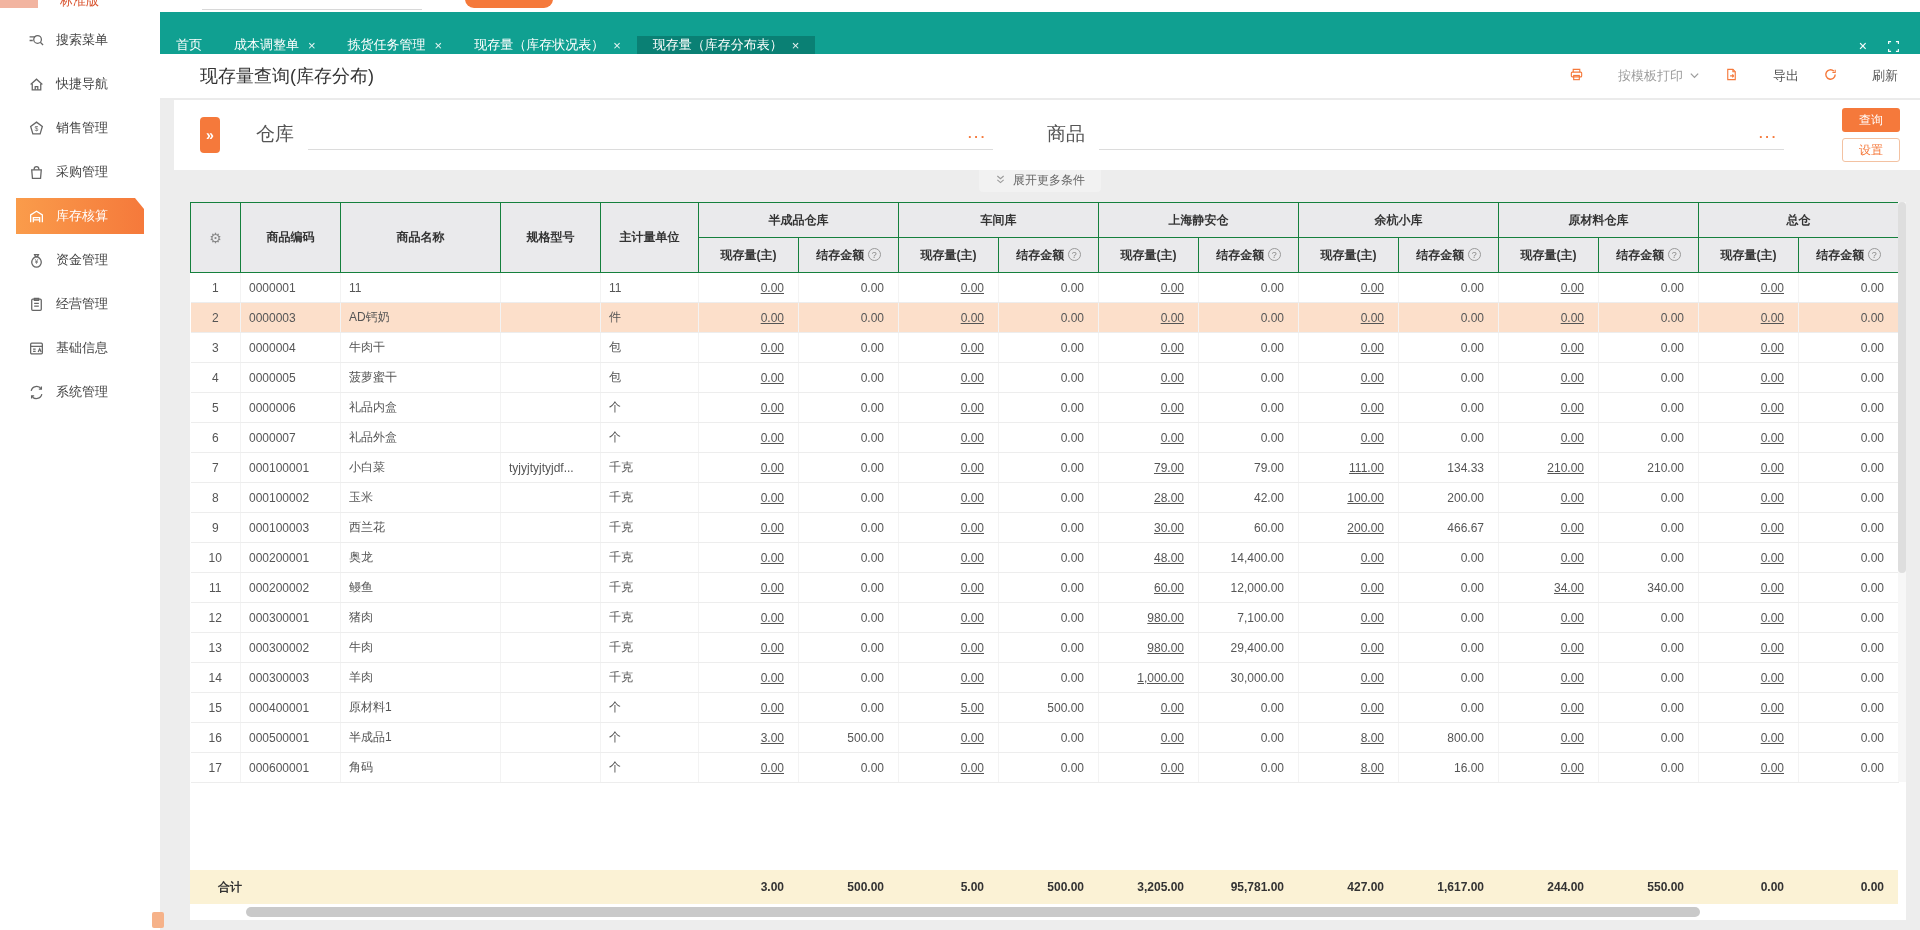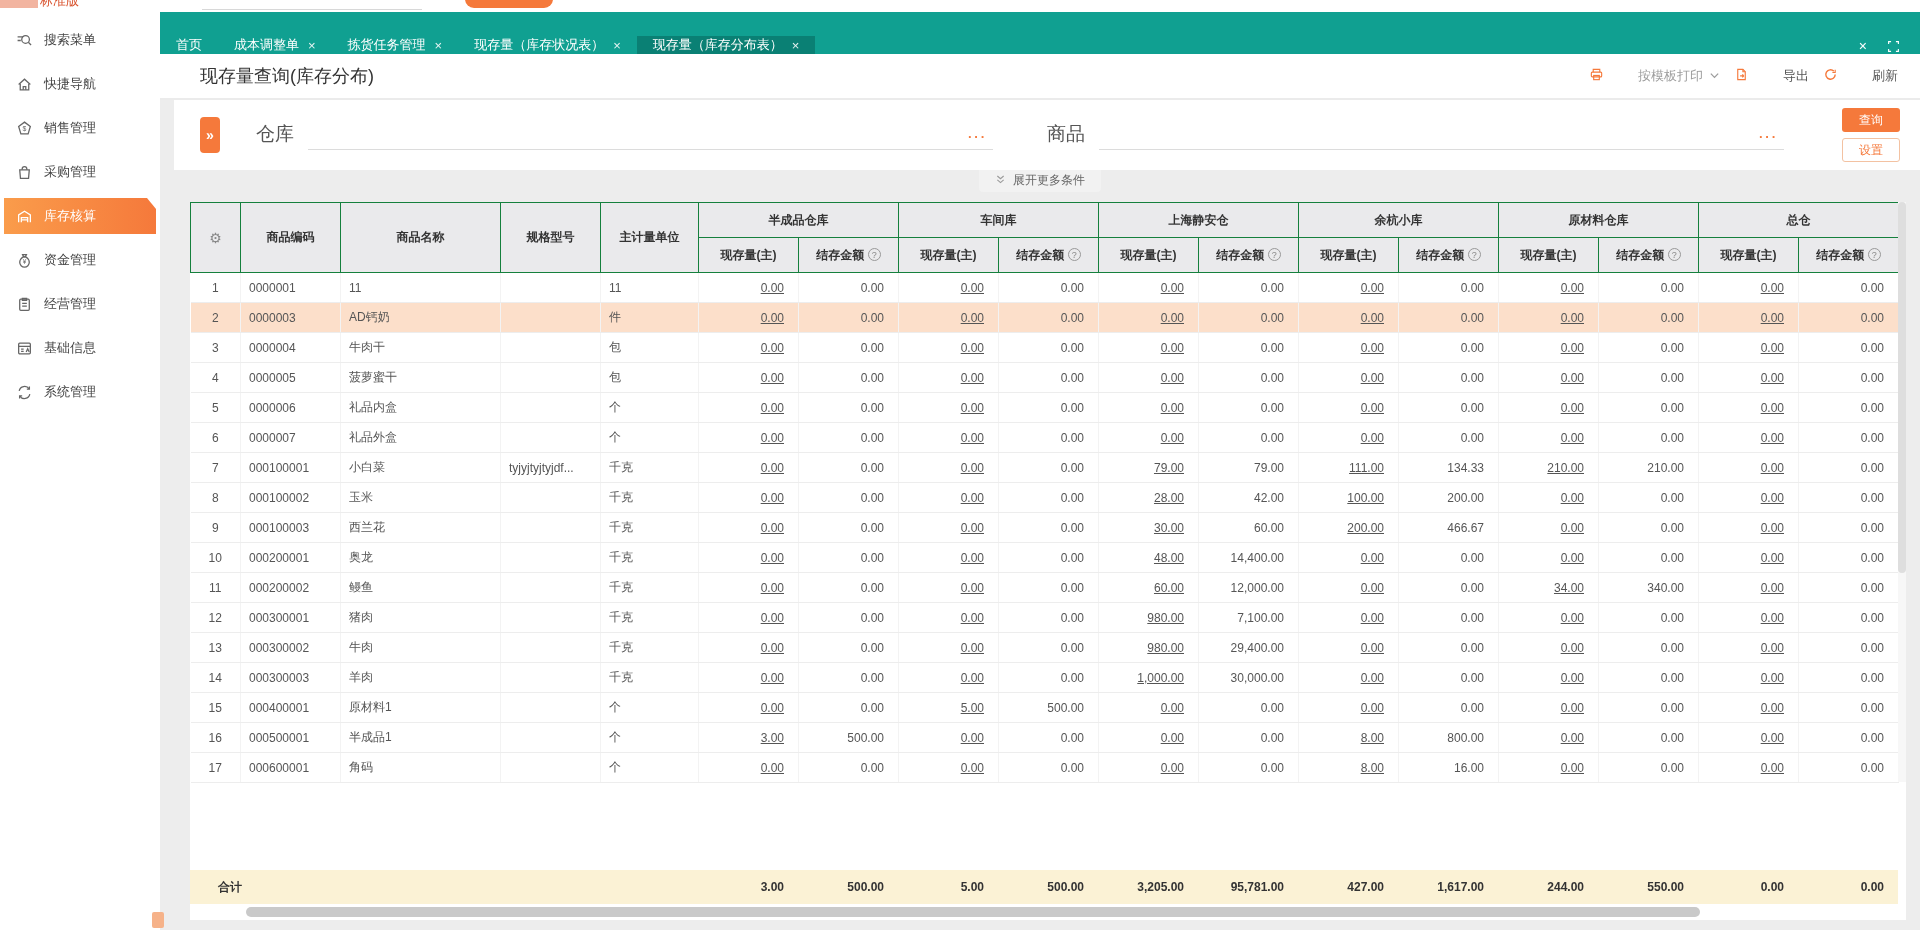--- a/index.html
+++ b/index.html
@@ -3,24 +3,24 @@
 <meta charset="utf-8">
 <style>
   * { margin:0; padding:0; box-sizing:border-box; }
   html,body { width:1920px; height:930px; overflow:hidden; }
   body { font-family:"Liberation Sans","DejaVu Sans",sans-serif; font-size:12px; color:#555; background:#ededed; }
   .app { width:1920px; height:930px; display:flex; position:relative; }
 
   
   .sidebar { width:160px; background:#fff; flex:0 0 160px; position:relative; z-index:3; }
   .corner-peach { position:absolute; left:0; top:0; width:38px; height:8px; background:#f2b4a0; }
-  .edition-clip { height:10px; overflow:hidden; }
+  .edition-clip { height:10px; overflow:hidden;margin-left:20px; }
   .edition-clip span { display:block; margin-top:-8px; padding-left:40px; font-size:13px; color:#d9542f; }
   #sidebar-menu { margin-top:12px; }
-  .side-item { height:36px; margin:8px 4px; display:flex; align-items:center; gap:11px; padding-left:12px; font-size:13px; color:#444; cursor:pointer; }
+  .side-item { height:36px; margin:8px 16px; display:flex; align-items:center; gap:11px; padding-left:12px; font-size:13px; color:#444; cursor:pointer; }
   .side-item.active { background:linear-gradient(90deg,#fa9c4b,#f5793b); color:#fff;
     clip-path:polygon(0 0, calc(100% - 9px) 0, 100% 11px, 100% 100%, 0 100%); }
   .s-ico { width:17px; height:17px; color:#666; display:inline-flex; }
   .side-item.active .s-ico { color:#fff; }
   .s-ico svg { width:17px; height:17px; }
 
   
   .main { flex:1; display:flex; flex-direction:column; min-width:0; background:#ededed; }
   .top-strip { height:12px; background:#fff; position:relative; }
   .strip-line { position:absolute; left:42px; top:9px; width:220px; height:1px; background:#d8d8d8; }
@@ -32,21 +32,21 @@
   .tab { display:flex; align-items:center; gap:9px; padding:0 16px; font-size:13px; cursor:pointer; white-space:nowrap; }
   .tab.active { background:#0a8074; }
   .tab-x { font-size:13px; opacity:.9; cursor:pointer; }
   .tabbar-right { margin-left:auto; display:flex; align-items:center; gap:20px; padding-right:20px; }
   .tb-ico { color:#fff; font-size:14px; cursor:pointer; display:inline-flex; align-items:center; }
   .tb-ico svg { width:13px; height:13px; }
 
   
   .page-header { background:#fff; height:46px; border-bottom:2px solid #ebebeb; display:flex; align-items:center; padding:0 22px 0 40px; }
   .page-title { font-size:18px; font-weight:400; color:#333; }
-  .toolbar { margin-left:auto; display:flex; align-items:center; gap:14px; }
+  .toolbar { margin-left:auto; display:flex; align-items:center; gap:24px; }
   .tool { display:flex; align-items:center; gap:6px; font-size:13px; color:#555; cursor:pointer; }
   .tool.muted .t-label { color:#9c9c9c; }
   .tool svg { width:15px; height:15px; }
   .chev svg { width:11px; height:11px; }
 
   
   .filter-card { background:#fff; height:70px; margin-left:14px; display:flex; align-items:center; padding:0 20px 0 26px; }
   .collapse-btn { width:20px; height:36px; background:#f5793b; border:none; color:#fff; font-size:14px; font-weight:bold; border-radius:4px; cursor:pointer; margin-right:36px; }
   .field { display:flex; align-items:flex-end; flex:1; margin-right:54px; }
   .flabel { font-size:19px; color:#555; margin-right:14px; white-space:nowrap; padding-bottom:3px; }

